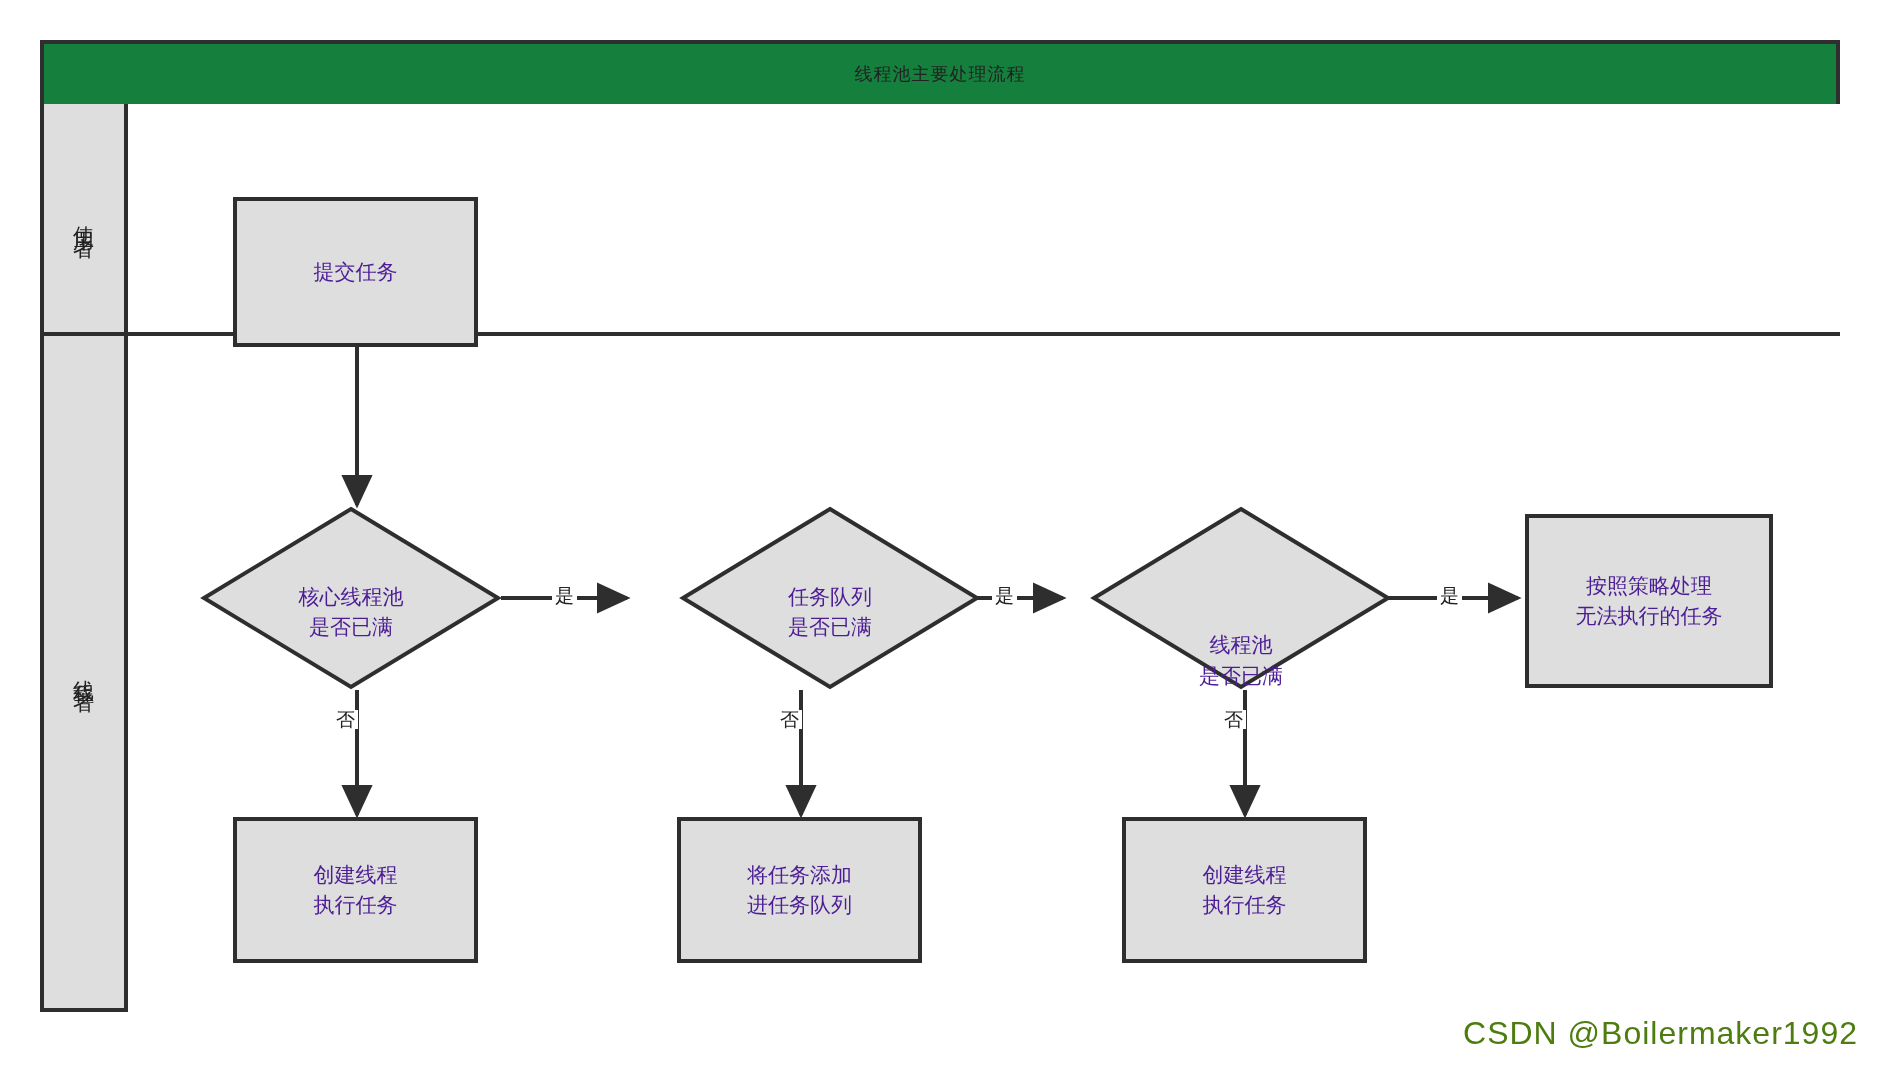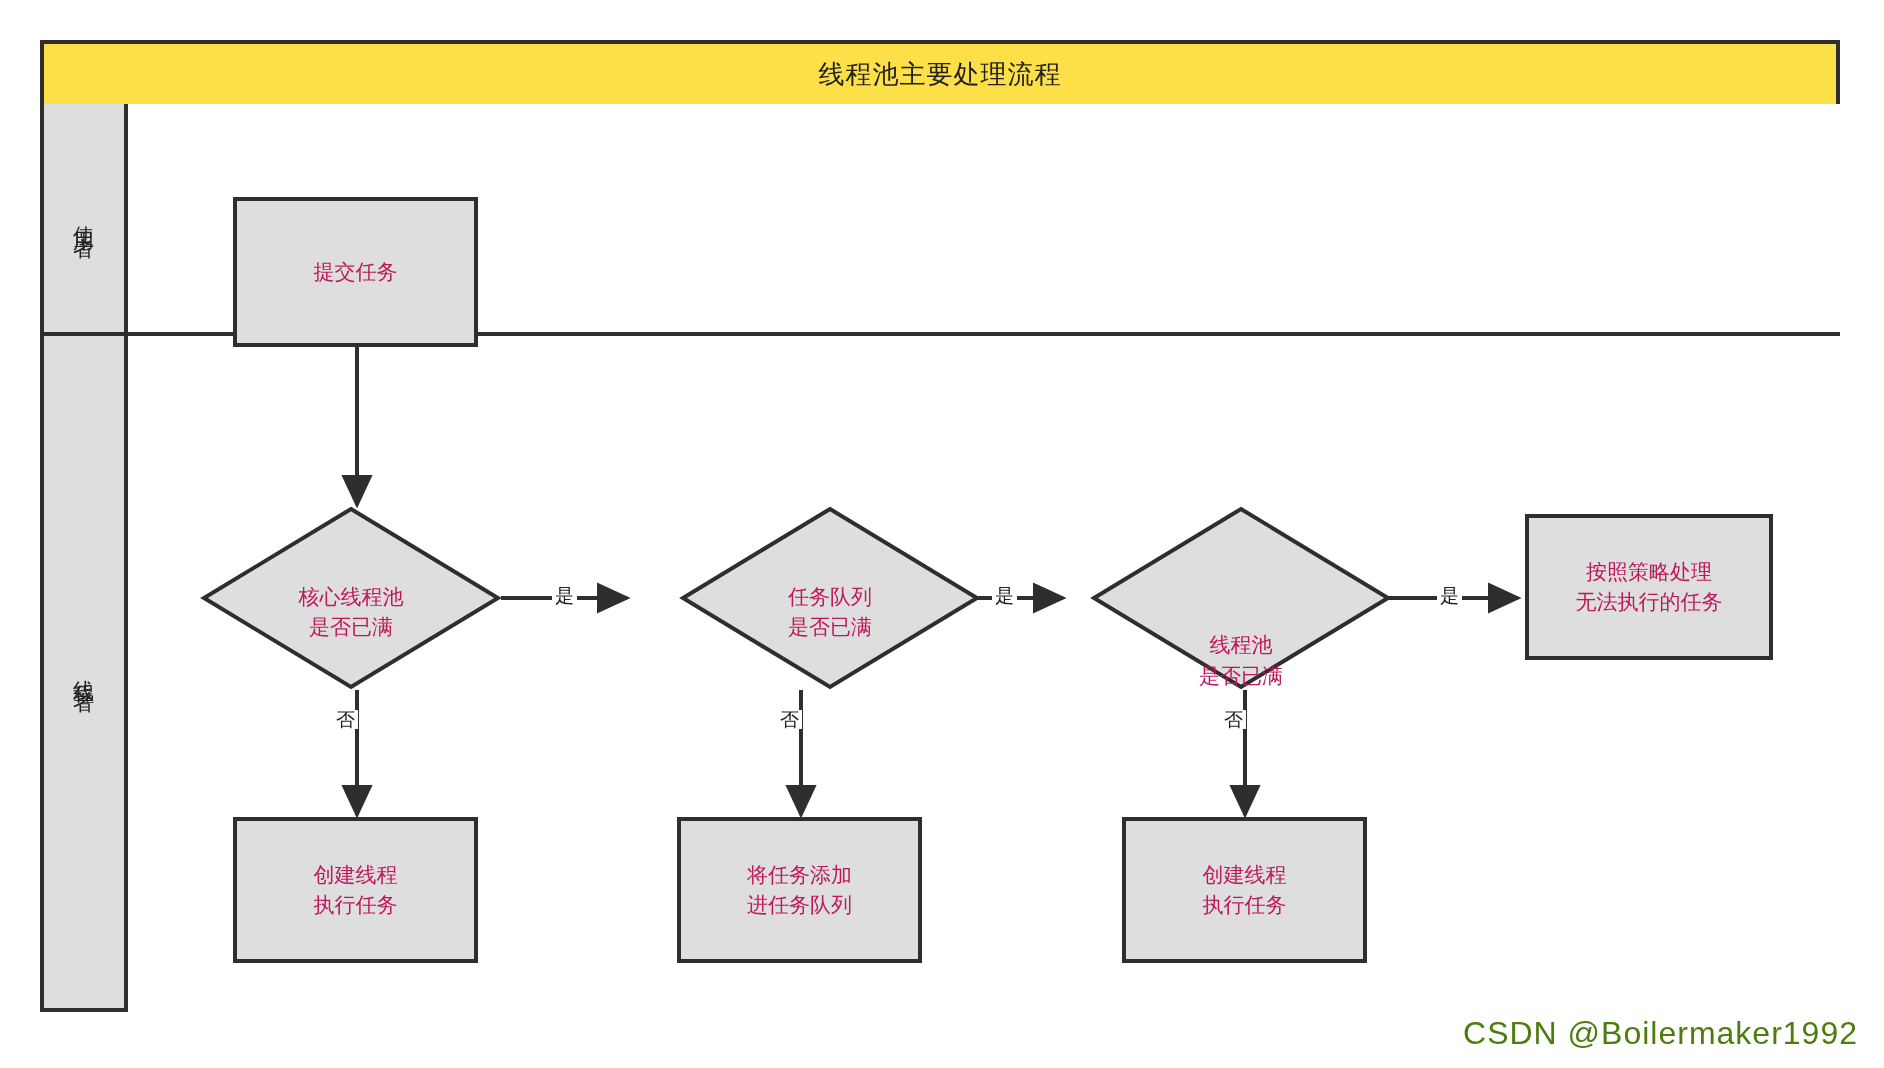--- a/index.html
+++ b/index.html
@@ -32,26 +32,26 @@
     box-sizing: border-box;
   }
 
   .swim-title {
     position: absolute;
     left: 40px;
     top: 40px;
     width: 1800px;
     height: 68px;
     box-sizing: border-box;
-    background: #fde047;
+    background: #15803d;
     border: 4px solid #2e2e2e;
     display: flex;
     align-items: center;
     justify-content: center;
-    font-size: 26px;
+    font-size: 18px;
     color: #222222;
     letter-spacing: 1px;
   }
 
   .lane-header {
     position: absolute;
     left: 40px;
     width: 88px;
     box-sizing: border-box;
     background: #dedede;
@@ -85,21 +85,21 @@
   #lane-body-user { top: 104px; height: 232px; }
   #lane-body-thread { top: 336px; height: 676px; border-bottom: none; }
 
   .node {
     position: absolute;
     box-sizing: border-box;
     display: flex;
     align-items: center;
     justify-content: center;
     text-align: center;
-    color: #be185d;
+    color: #4c1d95;
     font-size: 21px;
     line-height: 1.45;
     white-space: pre-line;
   }
 
   .node.process {
     background: #dedede;
     border: 4px solid #2e2e2e;
   }
 
@@ -229,21 +229,21 @@
   </div>
 
   <div class="node decision-wrap" style="left:1090px; top:505px; width:302px; height:186px;align-items:flex-end;">
     <svg class="diamond-svg" viewBox="0 0 302 186" preserveAspectRatio="none">
       <polygon points="151,4 298,93 151,182 4,93" fill="#dedede" stroke="#2e2e2e" stroke-width="4" stroke-linejoin="miter"></polygon>
     </svg>
     <span class="diamond-text">线程池
 是否已满</span>
   </div>
 
-  <div class="node process" style="left:1525px; top:514px; width:248px; height:146px;">按照策略处理
+  <div class="node process" style="left:1525px; top:514px; width:248px; height:174px;">按照策略处理
 无法执行的任务</div>
 
   <div class="node process" style="left:233px; top:817px; width:245px; height:146px;">创建线程
 执行任务</div>
 
   <div class="node process" style="left:677px; top:817px; width:245px; height:146px;">将任务添加
 进任务队列</div>
 
   <div class="node process" style="left:1122px; top:817px; width:245px; height:146px;">创建线程
 执行任务</div>

